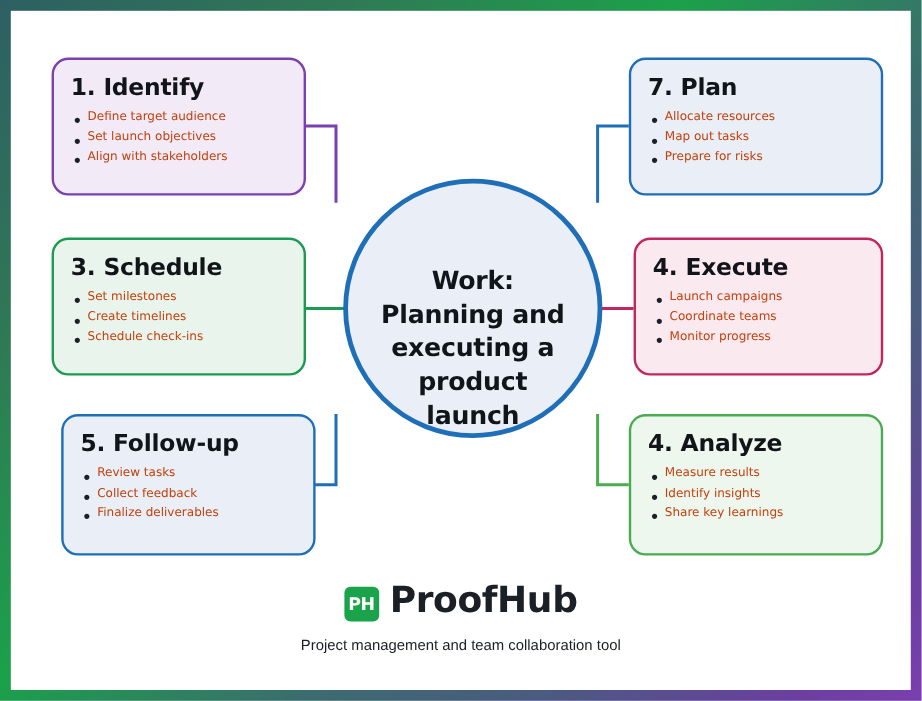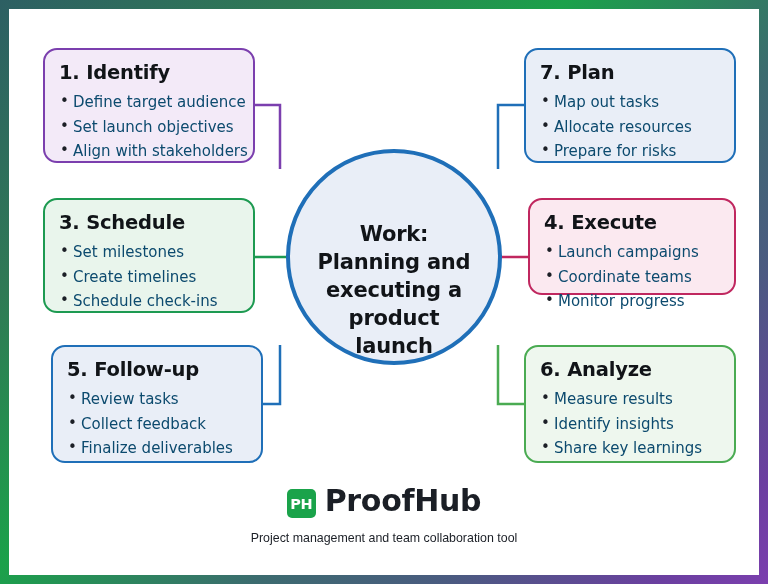--- a/index.html
+++ b/index.html
@@ -63,40 +63,40 @@
     margin: 2px 0 7px 0;
     line-height: 1.1;
   }
   .box-list {
     list-style: none;
     margin: 0;
     padding: 0;
   }
   .box-list li {
     position: relative;
-    font-size: 15px;
-    color: #0c4a6e;
+    font-size: 10px;
+    color: #c2410c;
     line-height: 1.62;
     padding-left: 14px;
     white-space: nowrap;
   }
   .box-list li::before {
     content: "\2022";
     position: absolute;
     left: 1px;
     top: -1px;
     font-size: 15px;
     color: #1b1f26;
   }
 
   
   #box-1 { left: 34px;  top: 39px;  width: 212px; height: 115px; }
   #box-2 { left: 515px; top: 39px;  width: 212px; height: 115px; }
   #box-3 { left: 34px;  top: 189px; width: 212px; height: 115px; }
-  #box-4 { left: 519px; top: 189px; width: 208px; height: 97px; }
+  #box-4 { left: 519px; top: 189px; width: 208px; height: 115px; }
   #box-5 { left: 42px;  top: 336px; width: 212px; height: 118px; }
   #box-6 { left: 515px; top: 336px; width: 212px; height: 118px; }
 
   
   #center-circle {
     position: absolute;
     left: 277px;
     top: 140px;
     width: 216px;
     height: 216px;
@@ -185,22 +185,22 @@
       <ul class="box-list">
         <li>Define target audience</li>
         <li>Set launch objectives</li>
         <li>Align with stakeholders</li>
       </ul>
     </div>
 
     <div class="box" id="box-2" style="border-color:#1f6fb8; background:#e9eef7;">
       <div class="box-title">7. Plan</div>
       <ul class="box-list">
+        <li>Allocate resources</li>
         <li>Map out tasks</li>
-        <li>Allocate resources</li>
         <li>Prepare for risks</li>
       </ul>
     </div>
 
     <div class="box" id="box-3" style="border-color:#1d9a51; background:#e9f5ec;">
       <div class="box-title">3. Schedule</div>
       <ul class="box-list">
         <li>Set milestones</li>
         <li>Create timelines</li>
         <li>Schedule check-ins</li>
@@ -219,21 +219,21 @@
     <div class="box" id="box-5" style="border-color:#1f6fb8; background:#e9eef7;">
       <div class="box-title">5. Follow-up</div>
       <ul class="box-list">
         <li>Review tasks</li>
         <li>Collect feedback</li>
         <li>Finalize deliverables</li>
       </ul>
     </div>
 
     <div class="box" id="box-6" style="border-color:#4aab52; background:#eef7ee;">
-      <div class="box-title">6. Analyze</div>
+      <div class="box-title">4. Analyze</div>
       <ul class="box-list">
         <li>Measure results</li>
         <li>Identify insights</li>
         <li>Share key learnings</li>
       </ul>
     </div>
 
     <div id="center-circle">
       <div id="center-text">Work:
 Planning and

